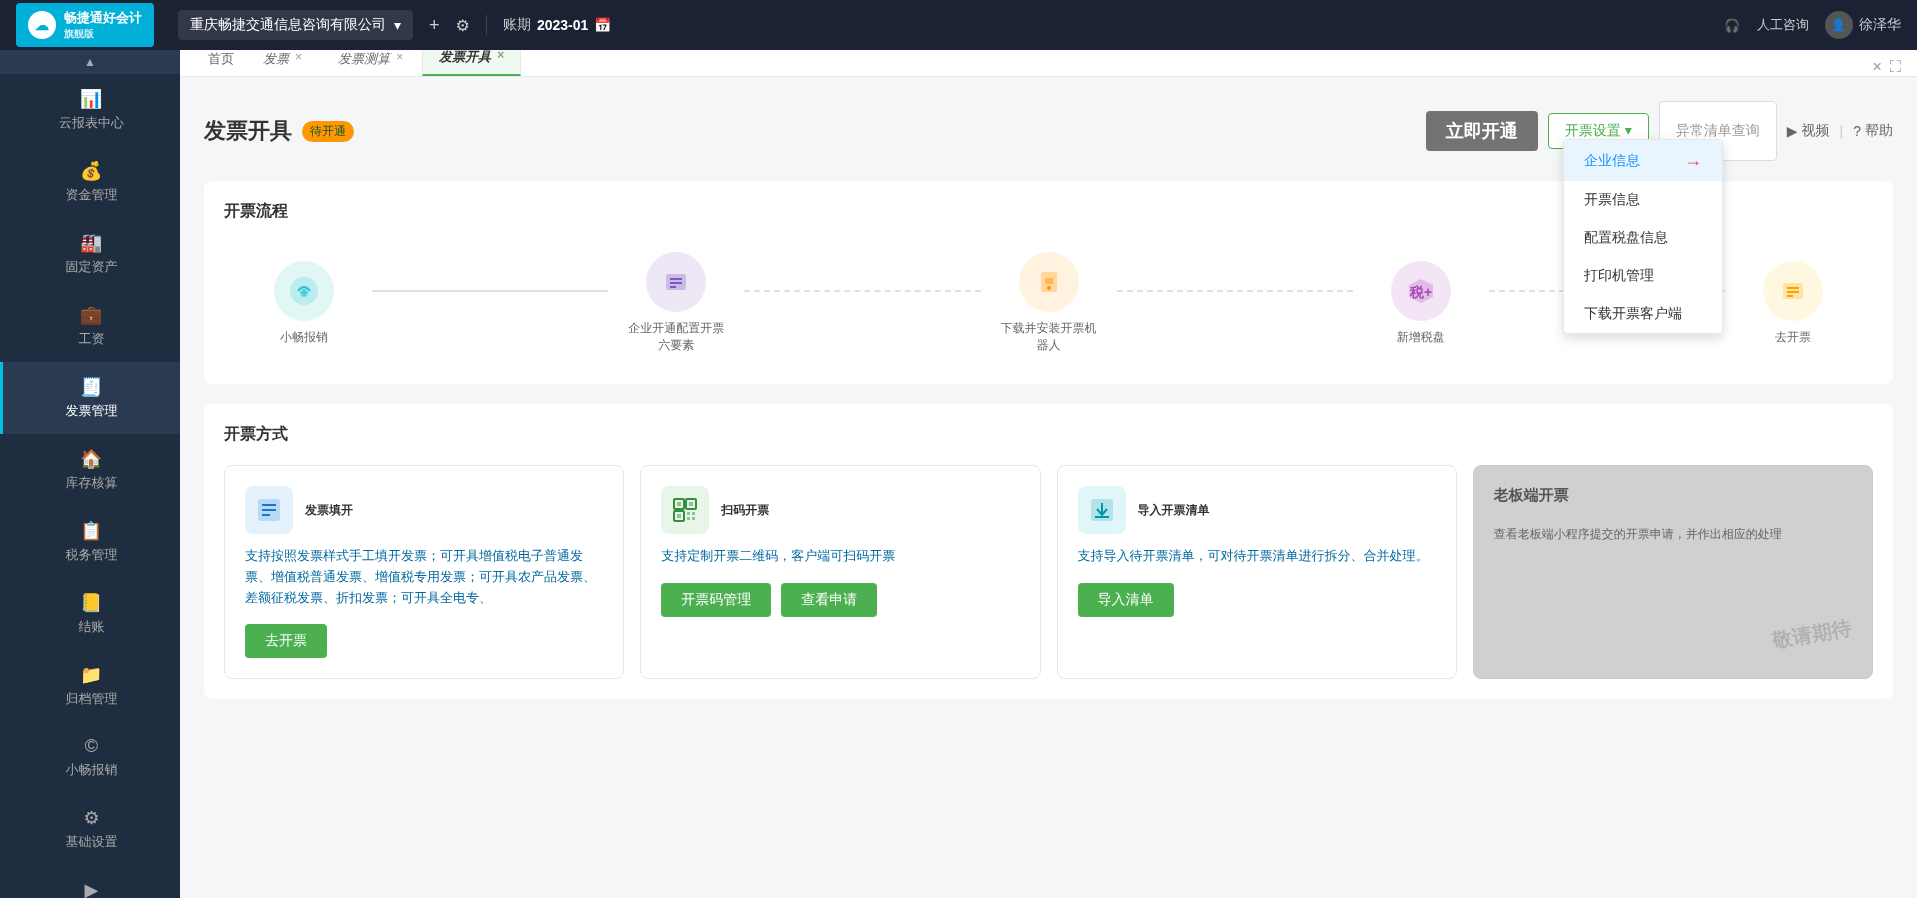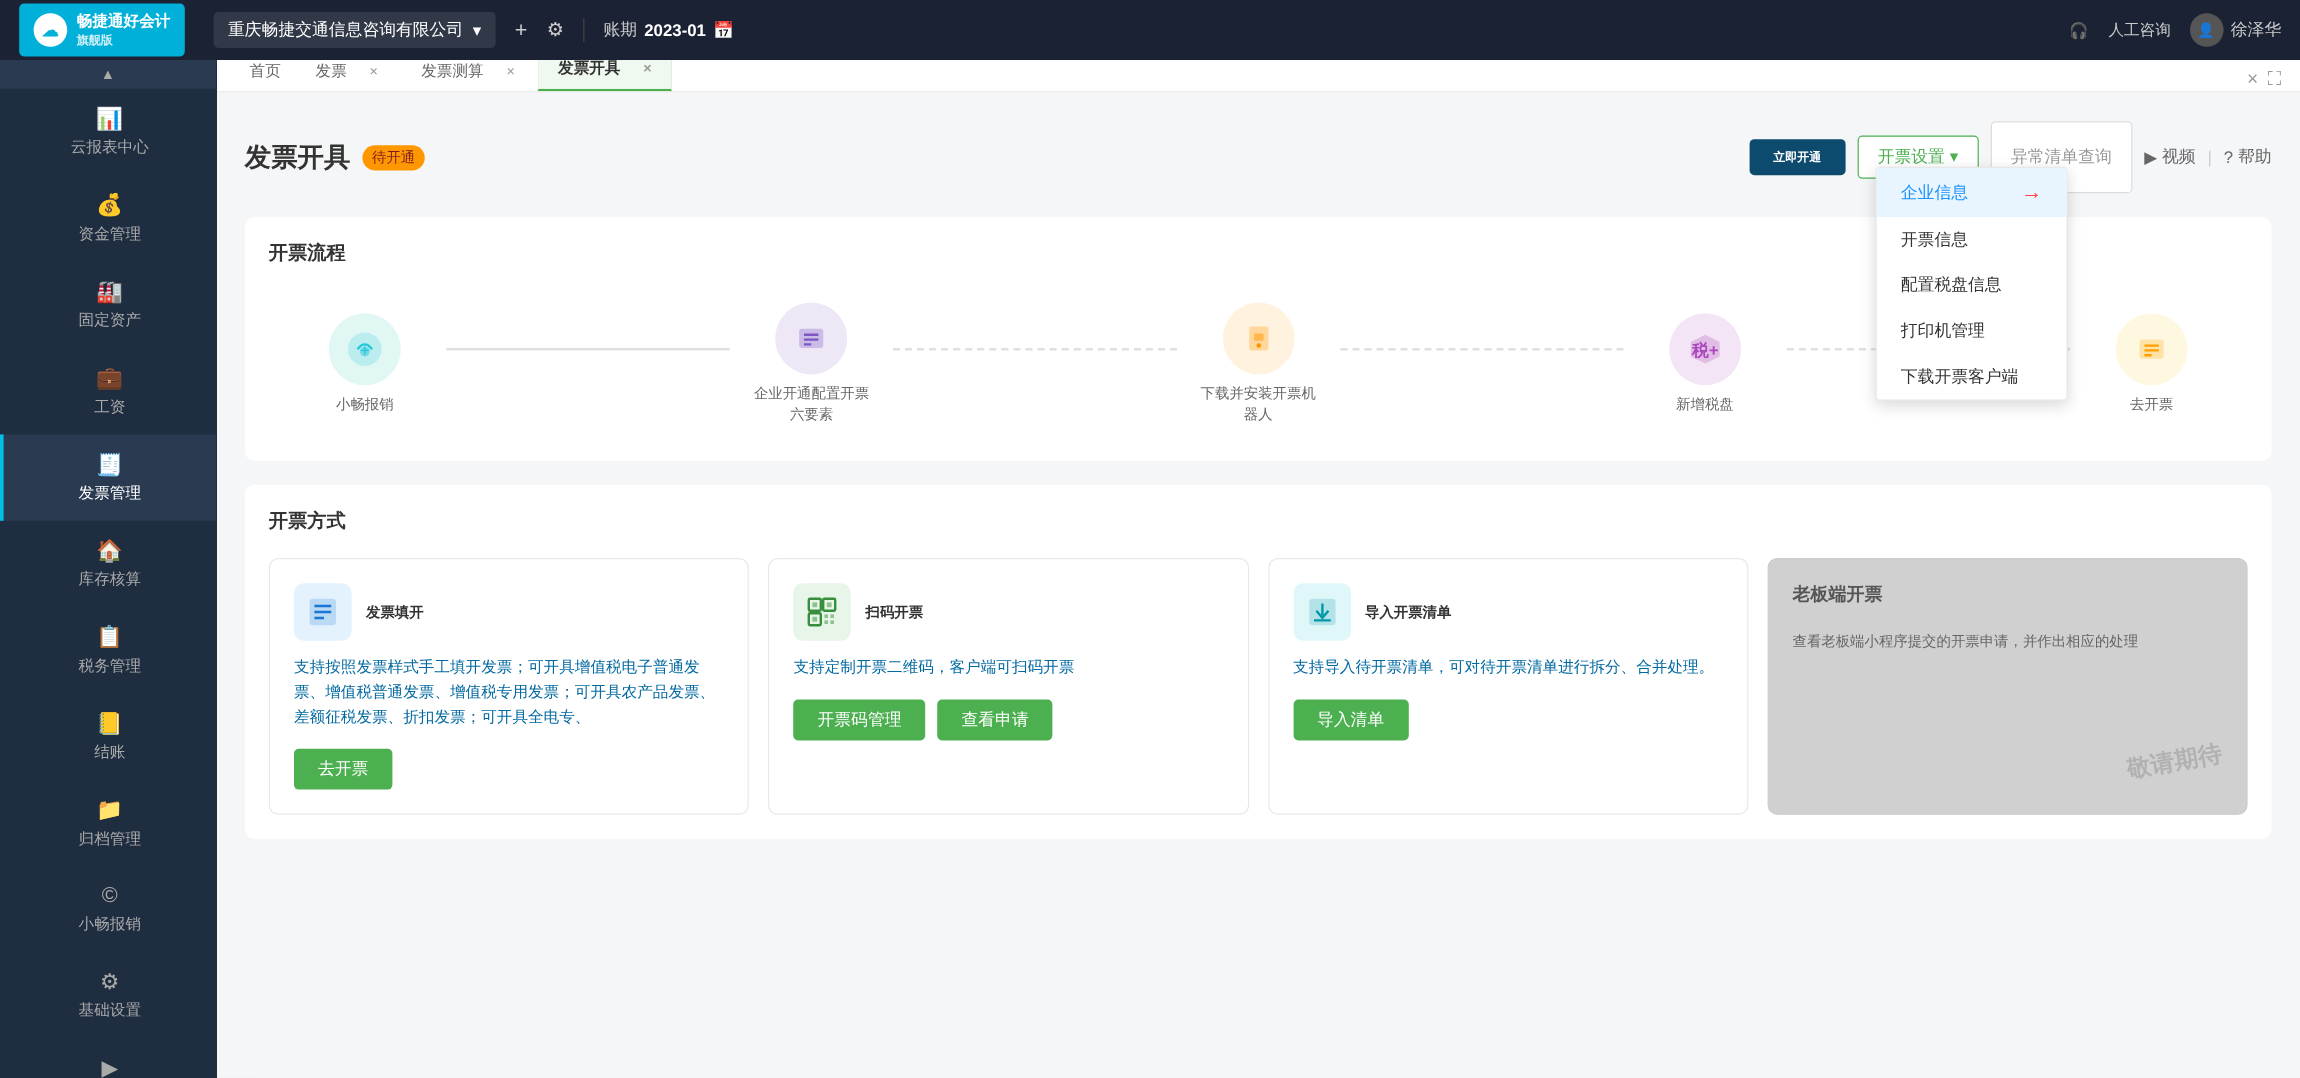--- a/index.html
+++ b/index.html
@@ -26,34 +26,34 @@
     .sidebar-scroll-btn { height: 24px; background: #2a3a50; display: flex; align-items: center; justify-content: center; cursor: pointer; color: #aaa; font-size: 12px; flex-shrink: 0; }
     .sidebar-item { display: flex; flex-direction: column; align-items: center; justify-content: center; padding: 14px 8px; cursor: pointer; color: #aaa; gap: 4px; font-size: 13px; border-left: 3px solid transparent; }
     .sidebar-item.active { background: #2a3a50; color: #fff; border-left: 3px solid #00c0e8; }
     .sidebar-icon { font-size: 18px; }
 
     
     .content-area { flex: 1; display: flex; flex-direction: column; background: #f5f6f8; overflow: hidden; }
 
     
     .tabs-bar { height: 27px; background: #fff; display: flex; align-items: flex-end; padding: 0 16px; border-bottom: 1px solid #e8e8e8; flex-shrink: 0; }
-    .tab { display: flex; align-items: center; gap: 19px; padding: 8px 16px; font-size: 13px; cursor: pointer; color: #666; border: 1px solid transparent; border-bottom: none; border-radius: 4px 4px 0 0; margin-right: 2px; }
+    .tab { display: flex; gap: 6px; padding: 8px 16px; font-size: 13px; cursor: pointer; color: #666; border: 1px solid transparent; border-bottom: none; border-radius: 4px 4px 0 0; margin-right: 2px; font-style: italic; }
     .tab.active { background: #f0f9f0; color: #333; border-color: #e8e8e8; border-bottom: 2px solid #4caf50; font-weight: bold; }
     .tab-close { font-size: 12px; color: #999; cursor: pointer; }
 
     
     .page-content { flex: 1; padding: 24px; overflow-y: auto; position: relative; }
 
     
     .page-header { display: flex; align-items: center; justify-content: space-between; margin-bottom: 20px; }
     .page-title-area { display: flex; align-items: center; gap: 10px; }
     .page-title { font-size: 22px; font-weight: bold; color: #333; }
-    .status-badge { background: #ff9800; color: #7f1d1d; font-size: 12px; padding: 2px 8px; border-radius: 12px; }
+    .status-badge { background: #ff9800; color: #14532d; font-size: 12px; padding: 2px 8px; border-radius: 12px; }
     .page-actions { display: flex; align-items: center; gap: 10px; position: relative; }
-    .btn-green { background: #0c4a6e; color: white; border: none; padding: 8px 20px; border-radius: 4px; cursor: pointer; font-size: 10px; font-weight: bold; }
+    .btn-green { background: #737373; color: white; border: none; padding: 8px 20px; border-radius: 4px; cursor: pointer; font-size: 18px; font-weight: bold; }
     .btn-outline-green { background: white; color: #4caf50; border: 1px solid #4caf50; padding: 8px 16px; border-radius: 4px; cursor: pointer; font-size: 14px; display: flex; align-items: flex-start; gap: 4px; }
     .btn-outline-gray { background: white; color: #999; border: 1px solid #ddd; padding: 20px 16px; border-radius: 4px; cursor: pointer; font-size: 14px; }
     .btn-text { background: none; border: none; color: #666; cursor: pointer; font-size: 14px; display: flex; align-items: center; gap: 4px; }
 
     
     .dropdown-menu { position: absolute; top: 38px; right: 170px; background: white; border: 1px solid #e8e8e8; border-radius: 4px; box-shadow: 0 4px 12px rgba(0,0,0,0.15); z-index: 1000; min-width: 160px; }
     .dropdown-item { padding: 10px 20px; cursor: pointer; color: #333; font-size: 14px; white-space: nowrap; }
     .dropdown-item.highlighted { background: #e8f5fe; color: #1890ff; }
 
     

